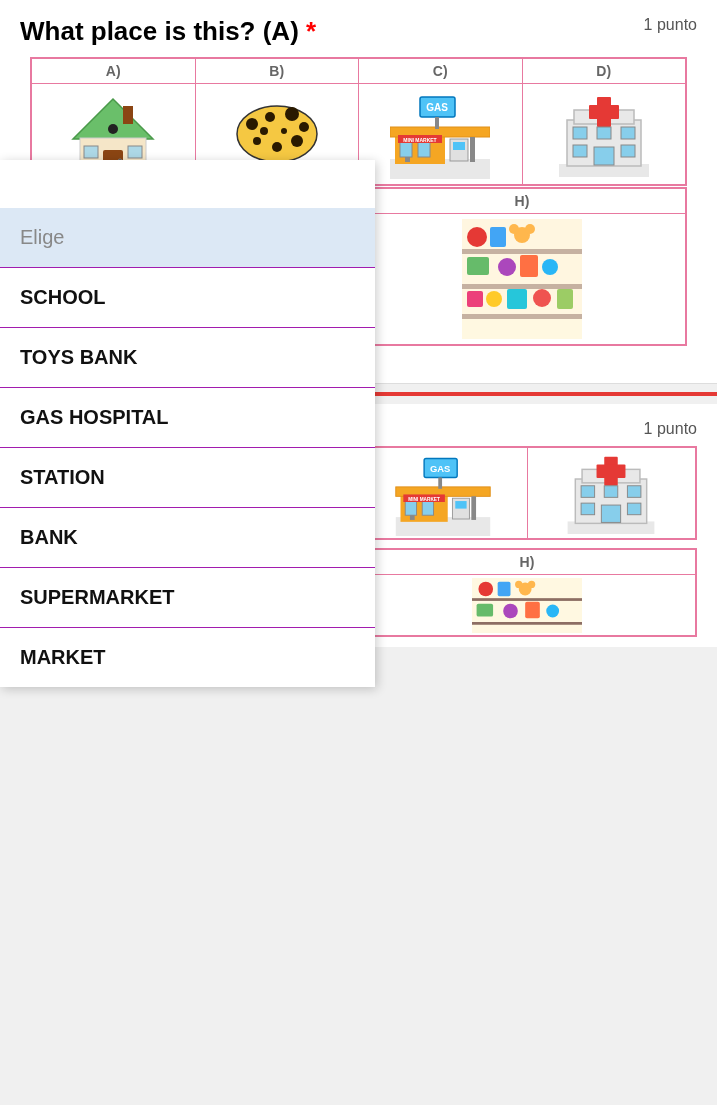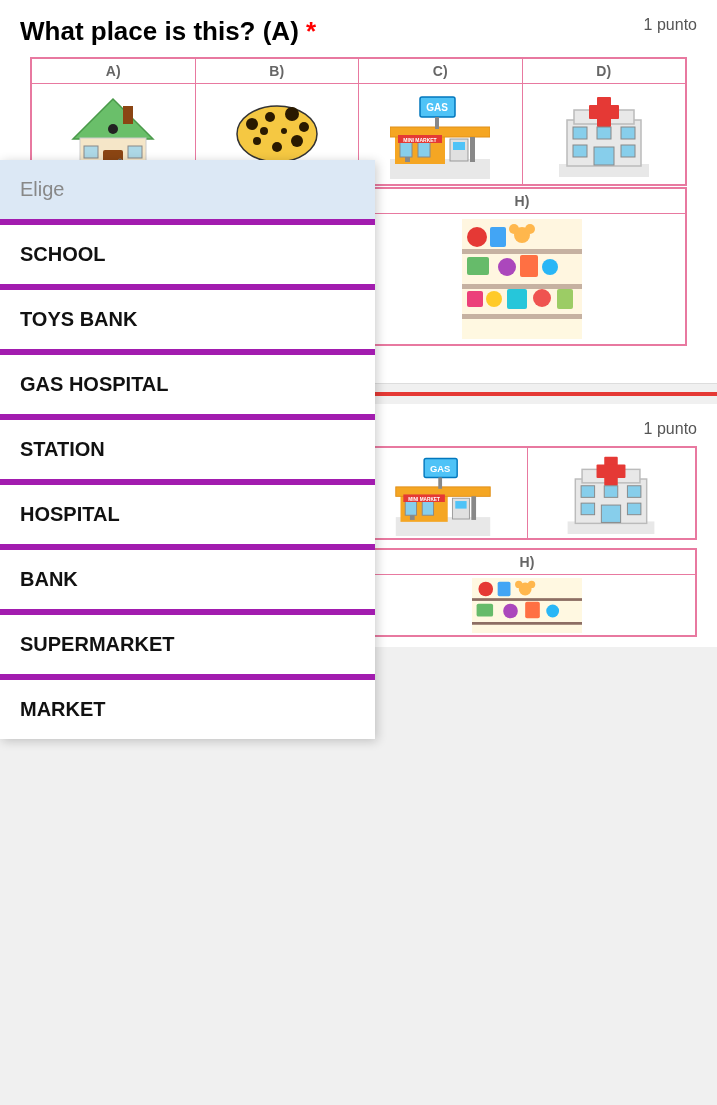--- a/index.html
+++ b/index.html
@@ -91,28 +91,29 @@
       box-shadow: 2px 2px 10px rgba(0,0,0,0.2);
       z-index: 100;
     }
 
     .dropdown-selected {
       background: #dce8f5;
       padding: 18px 20px;
       font-size: 20px;
       color: #888;
       cursor: pointer;
+      margin-top: 48px;
     }
 
     .dropdown-item {
       padding: 18px 20px;
       font-size: 20px;
       font-weight: bold;
       color: #111;
-      border-top: 6px solid #a21caf;
+      border-top: 1px solid #a21caf;
       cursor: pointer;
     }
 
     
     .bottom-section {
       background: #fff;
       margin-top: 6px;
       padding: 16px 20px 10px;
     }
 
@@ -434,23 +435,20 @@
     <div class="dropdown-item">
       <span>TOYS BANK</span>
     </div>
     <div class="dropdown-item">
       <span>GAS HOSPITAL</span>
     </div>
     <div class="dropdown-item">
       <span>STATION</span>
     </div>
     <div class="dropdown-item">
-      <span>HOSPITAL</span>
-    </div>
-    <div class="dropdown-item">
       <span>BANK</span>
     </div>
     <div class="dropdown-item">
       <span>SUPERMARKET</span>
     </div>
     <div class="dropdown-item">
       <span>MARKET</span>
     </div>
   </div>
 

